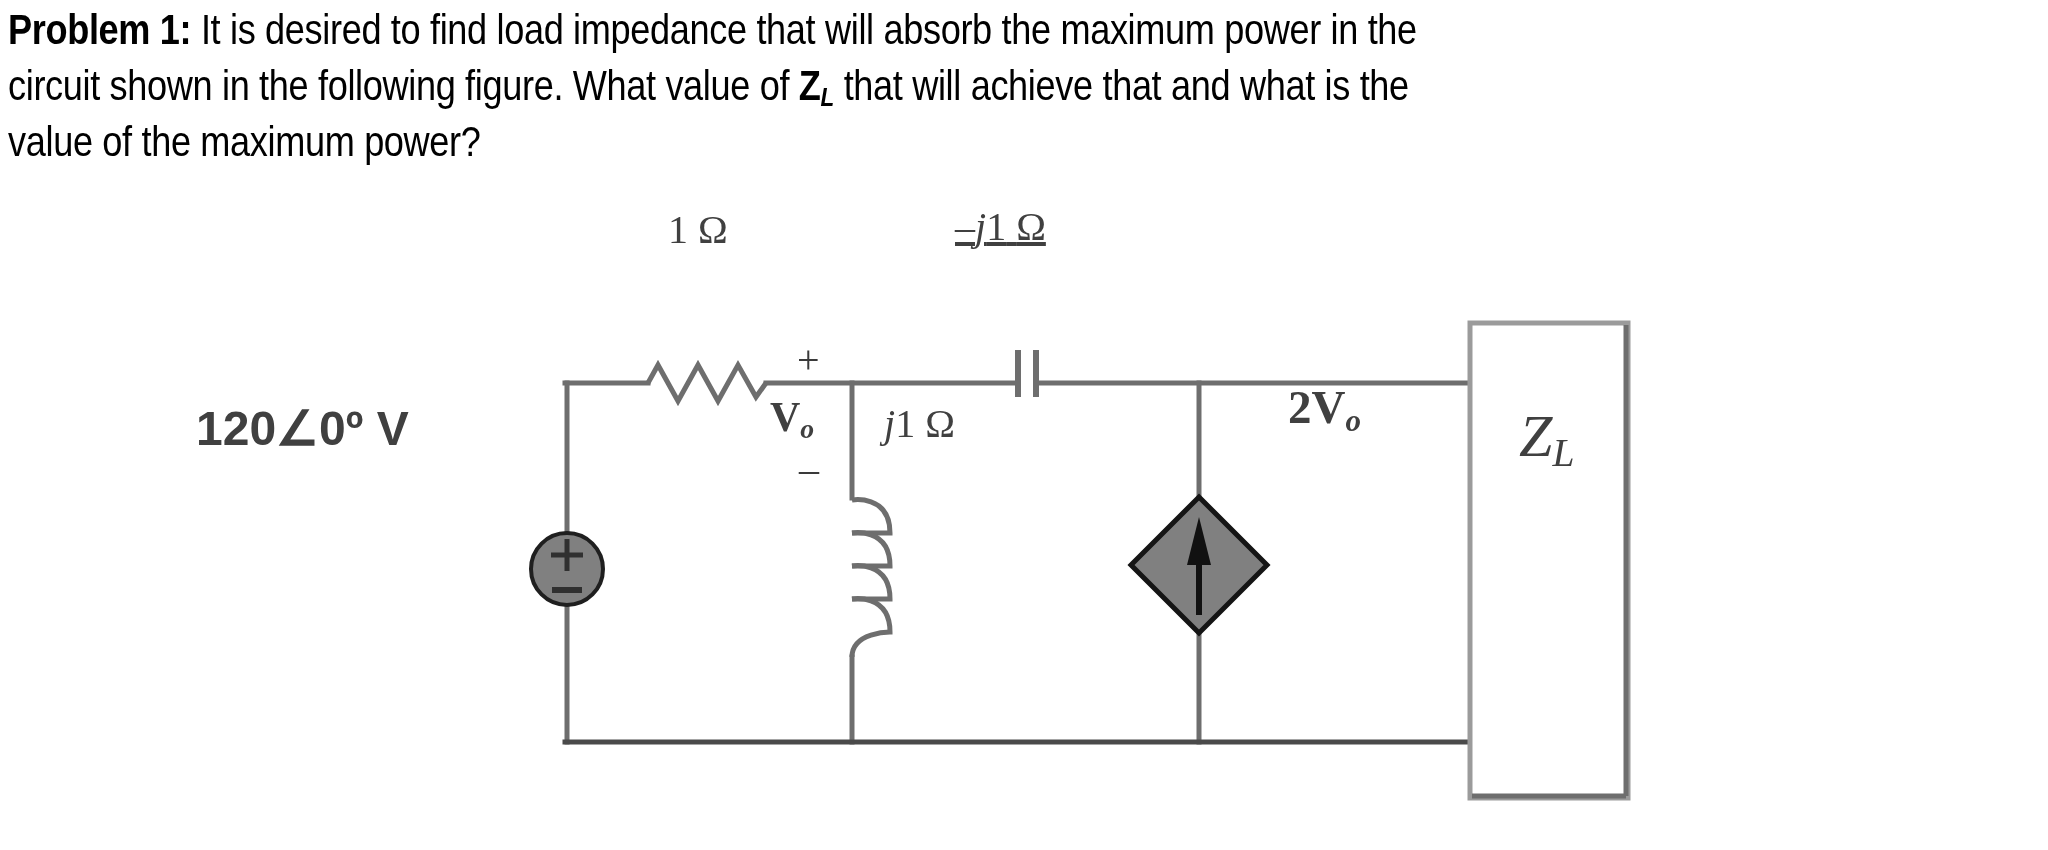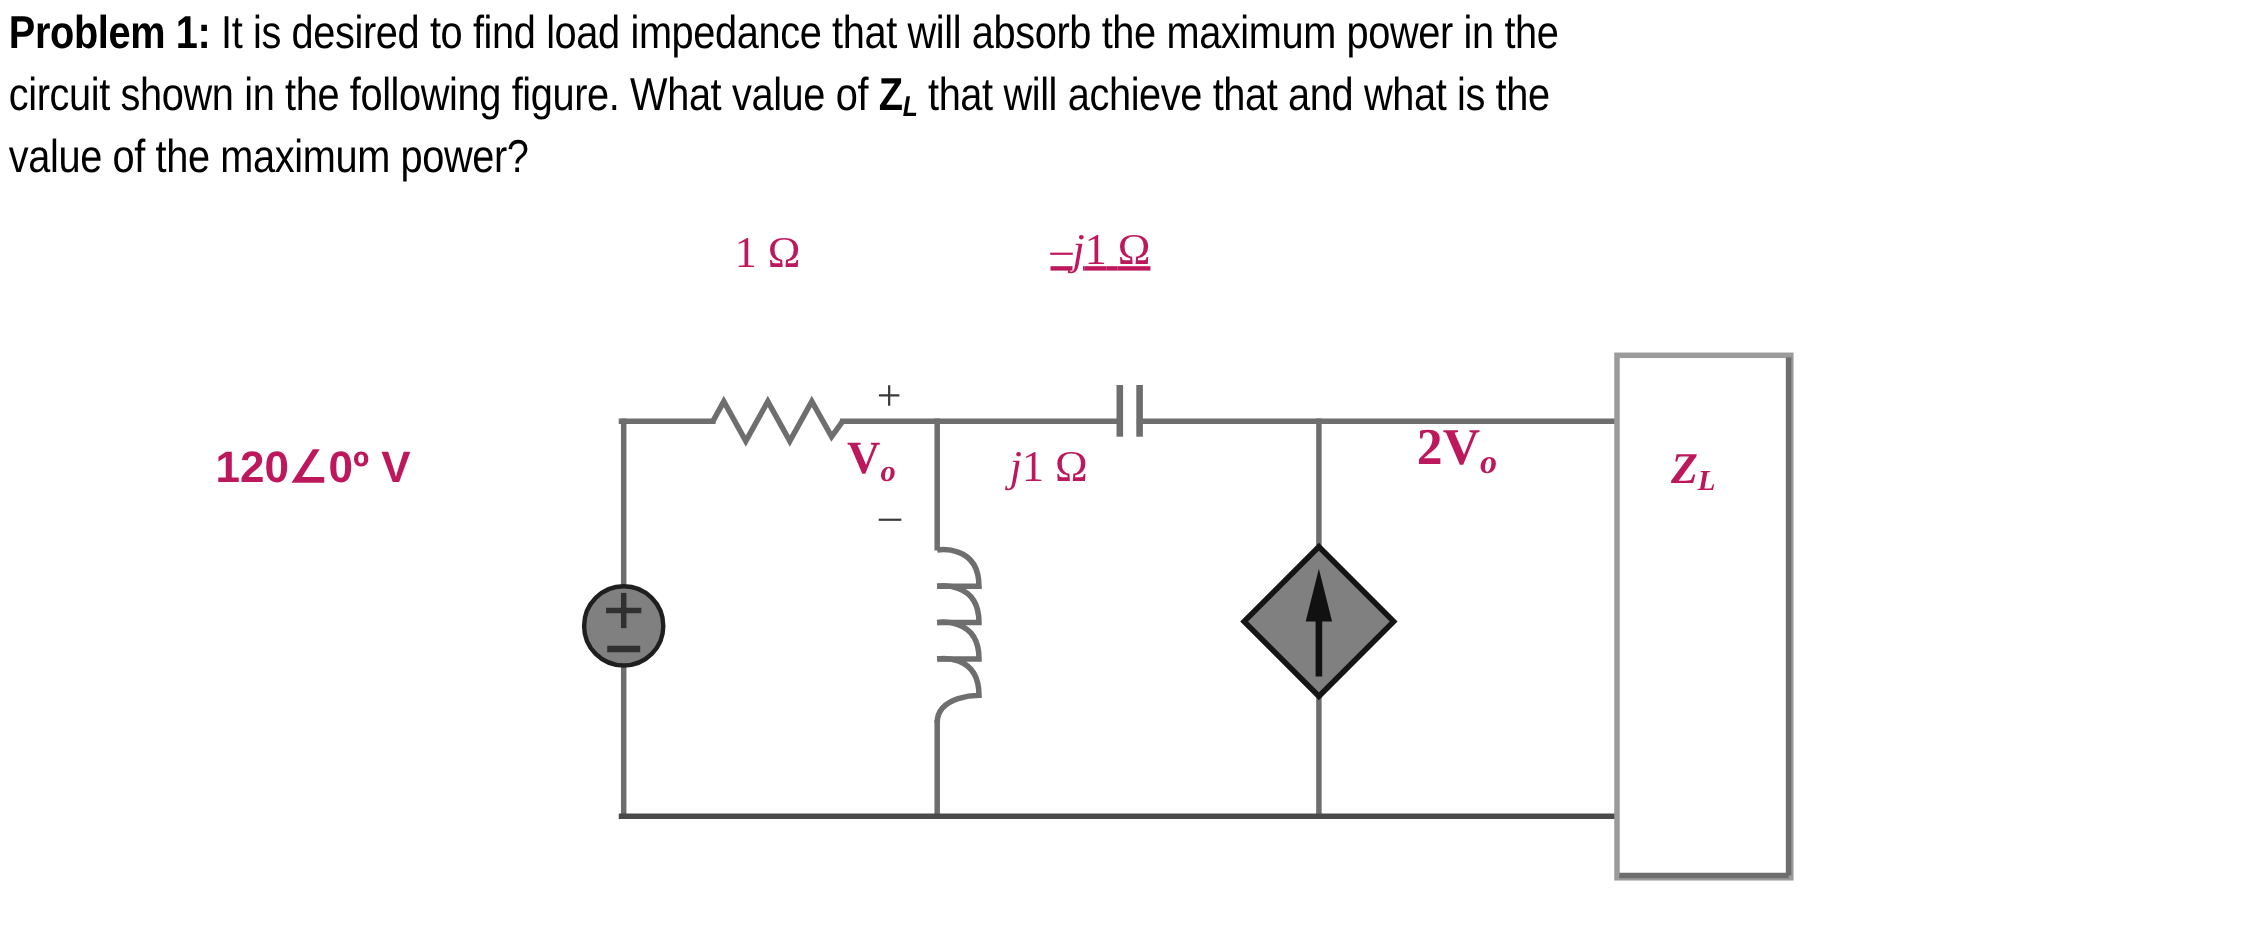--- a/index.html
+++ b/index.html
@@ -46,29 +46,29 @@
     position: absolute;
     left: 0;
     top: 185px;
     width: 2048px;
     height: 665px;
   }
   #circuit svg { display: block; }
 
   .lbl {
     position: absolute;
-    color: #be185d;
+    color: #404040;
     white-space: nowrap;
     line-height: 1;
   }
   
   #src-label {
     font-family: "Liberation Sans", sans-serif;
     font-weight: bold;
-    font-size: 40px;
+    font-size: 48px;
     letter-spacing: 0px;
   }
   
   .serif-lbl {
     font-family: "Liberation Serif", serif;
     font-size: 40px;
   }
   .ital { font-style: italic; }
   .sub-it {
     font-style: italic;
@@ -80,23 +80,23 @@
     font-weight: bold;
     font-size: 42px;
   }
   #dep-label {
     font-family: "Liberation Serif", serif;
     font-weight: bold;
     font-size: 47px;
   }
   #zl-label {
     font-family: "Liberation Serif", serif;
-    font-weight: bold;
+    font-weight: normal;
     font-style: italic;
-    font-size: 40px;
+    font-size: 60px;
   }
   .polarity {
     font-family: "Liberation Serif", serif;
     font-size: 40px;
     color: #3a3a3a;
   }
 </style>
 </head>
 <body>
 
@@ -178,21 +178,21 @@
       <line x1="1472" y1="611" x2="1626" y2="611"></line>
     </g>
   </svg>
 
   <div class="lbl" id="src-label" style="left:196px; top:220px;">120∠0º V</div>
 
   <div class="lbl serif-lbl" style="left:668px; top:25px;">1 Ω</div>
 
   <div class="lbl serif-lbl" style="left:955px; top:22px;text-decoration:underline;"><span>–</span><span class="ital">j</span><span>1</span>&nbsp;<span>Ω</span></div>
 
-  <div class="lbl serif-lbl" style="left:918px; top:219px;"><span class="ital">j</span><span>1</span>&nbsp;<span>Ω</span></div>
+  <div class="lbl serif-lbl" style="left:884px; top:219px;"><span class="ital">j</span><span>1</span>&nbsp;<span>Ω</span></div>
 
   <div class="lbl" id="vo-label" style="left:770px; top:211px;"><span>V</span><span class="sub-it">o</span></div>
 
   <div class="lbl polarity" style="left:797px; top:155px;">+</div>
 
   <div class="lbl polarity" style="left:799px; top:264px;">–</div>
 
   <div class="lbl" id="dep-label" style="left:1288px; top:199px;"><span>2</span><span>V</span><span class="sub-it">o</span></div>
 
   <div class="lbl" id="zl-label" style="left:1519px; top:221px;"><span>Z</span><span class="sub-it">L</span></div>

